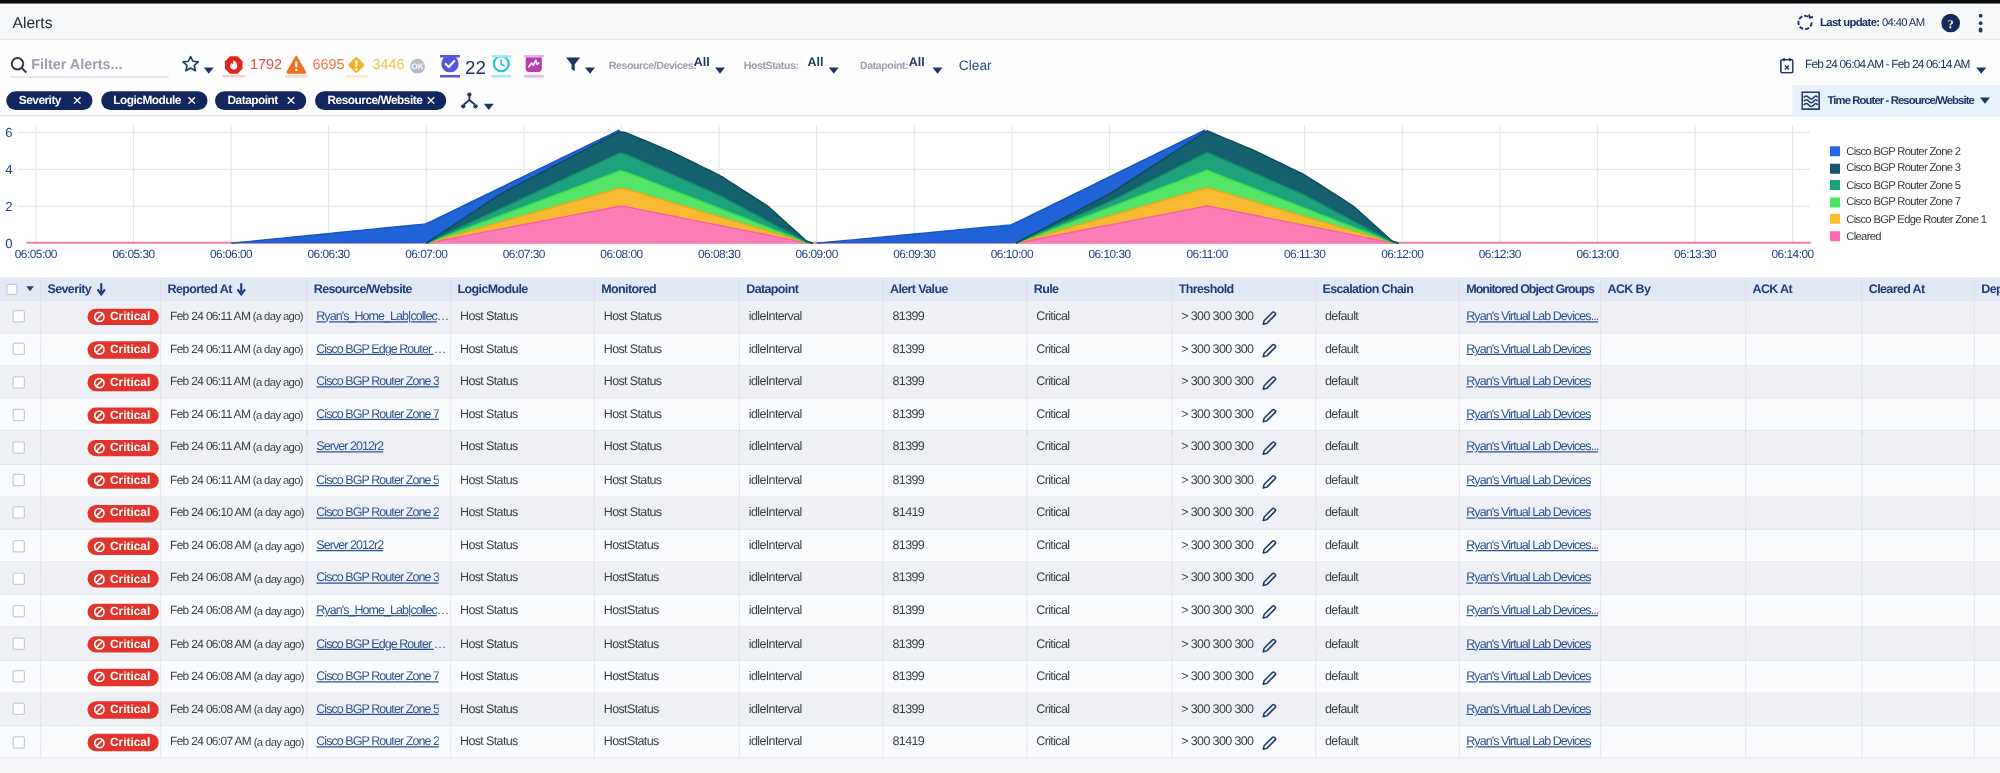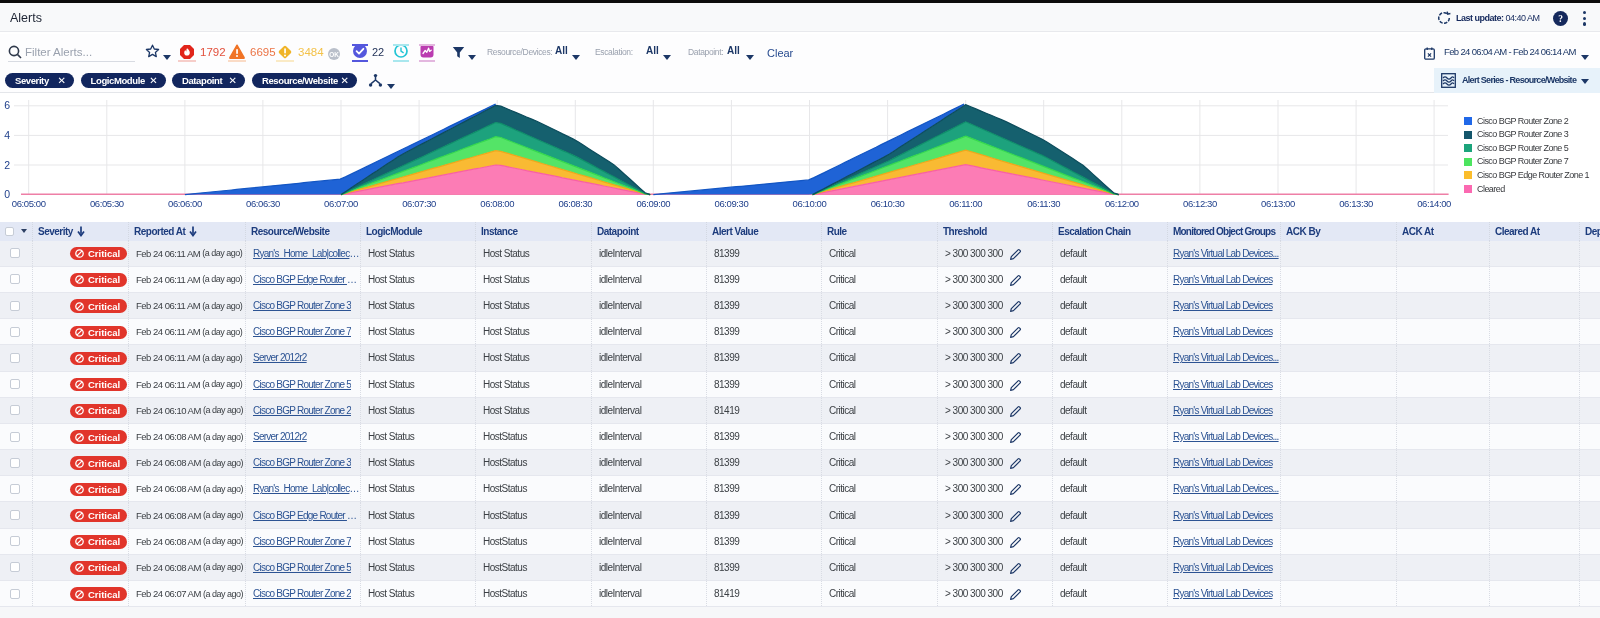--- a/index.html
+++ b/index.html
@@ -19,21 +19,21 @@
 .c a.lk, .c > div { overflow:hidden; text-overflow:ellipsis; white-space:nowrap; }
 .monc { padding-left:5px; letter-spacing:-0.75px; }
 .resc { letter-spacing:-0.75px; }
 .cbx { padding-left:10px; }
 .cb { display:inline-block; width:10px; height:10px; border:1px solid #c6ccd6; border-radius:2px; background:#fff; flex:none; }
 .sev { justify-content:flex-end; padding-right:1px; }
 .pill { display:inline-flex; align-items:center; margin-top:1px; background:#e1352b; border-radius:7px; height:13.5px; width:57px; color:#fff; font-size:9.5px; font-weight:bold; letter-spacing:0; flex:none; }
 .ago { font-size:9px;text-align:center; }
 .lk { color:#2c5393; text-decoration:underline; }
 .bstrip { position:absolute; left:0; top:607.4px; width:100%; height:10.6px; background:#f6f7f9; }
-.gray { color:#9aa1ae; }
+.gray { color:#9aa1ae;font-weight:bold; }
 .navy { color:#1c3766; }
 .chip { position:absolute; top:73px; height:15px; background:#12265e; border-radius:8px; color:#fff;
         font-size:9.5px; font-weight:bold; letter-spacing:-0.4px; display:flex; align-items:center; }
 .chipx { font-weight:normal; font-size:10px; margin-left:auto; letter-spacing:0; }
 </style></head>
 <body>
 <div class="topline"></div>
 <div class="titlebar"></div>
 <div class="toolbar"></div>
 <div class="abs" style="left:10px;top:11px;font-size:12.5px;color:#1d2433">Alerts</div>
@@ -75,52 +75,52 @@
       <circle cx="8" cy="12" r="1" fill="#fff"></circle>
     </svg></div>
 <div class="abs" style="left:228px;top:59.5px;width:18px;height:2px;background:#fadbc6"></div>
 <div class="abs" style="left:250px;top:45.5px;font-size:11.5px;color:#eb7446">6695</div>
 <div class="abs" style="left:277px;top:44px;width:16px;height:16px"><svg width="16" height="16" viewBox="0 0 16 16" style="">
       <rect x="3.1" y="3.1" width="9.8" height="9.8" rx="1.6" transform="rotate(45 8 8)" fill="#f0b428"></rect>
       <rect x="7.2" y="4.2" width="1.7" height="5.4" rx="0.8" fill="#fff"></rect>
       <circle cx="8" cy="11.6" r="1" fill="#fff"></circle>
     </svg></div>
 <div class="abs" style="left:276px;top:59.5px;width:18px;height:2px;background:#faeac5"></div>
-<div class="abs" style="left:298px;top:45.5px;font-size:11.5px;color:#f3c24a">3484</div>
+<div class="abs" style="left:298px;top:45.5px;font-size:11.5px;color:#f3c24a">3446</div>
 <div class="abs" style="left:328px;top:46px"><svg width="12" height="12" viewBox="0 0 12 12" style="">
       <circle cx="6" cy="6" r="6" fill="#b9bfca"></circle>
       <text x="6" y="8.6" text-anchor="middle" font-size="6.4" font-weight="bold" fill="#fff" font-family="Liberation Sans">OK</text>
     </svg></div>
 <div class="abs" style="left:353px;top:44px;width:14px;height:16px"><svg width="14" height="14" viewBox="0 0 14 14" style="">
       <circle cx="7" cy="7" r="7" fill="#5457dd"></circle>
       <path d="M3.6 7.2 L6 9.6 L10.4 4.8" stroke="#fff" stroke-width="1.8" fill="none" stroke-linecap="round" stroke-linejoin="round"></path>
     </svg></div>
 <div class="abs" style="left:352px;top:59.5px;width:16px;height:2px;background:#5457dd"></div>
 <div class="abs" style="left:352px;top:44.2px;width:16px;height:2px;background:#5457dd"></div>
-<div class="abs" style="left:372px;top:45.5px;font-size:11px;color:#1d2e55">22</div>
+<div class="abs" style="left:372px;top:45.5px;font-size:15px;color:#1d2e55">22</div>
 <div class="abs" style="left:394px;top:44px;width:14px;height:16px"><svg width="14" height="14" viewBox="0 0 14 14" style="">
       <circle cx="7" cy="7" r="6" fill="none" stroke="#22c4d5" stroke-width="1.7"></circle>
       <path d="M7 4 v3.2 l2.2 1.4" stroke="#22c4d5" stroke-width="1.4" fill="none" stroke-linecap="round"></path>
     </svg></div>
 <div class="abs" style="left:393px;top:59.5px;width:16px;height:2px;background:#a9e7ee"></div>
 <div class="abs" style="left:393px;top:44.2px;width:16px;height:2px;background:#a9e7ee"></div>
 <div class="abs" style="left:420px;top:44px;width:14px;height:16px"><svg width="14" height="14" viewBox="0 0 14 14" style="">
       <rect x="0.5" y="0.5" width="13" height="13" rx="3" fill="#ba3cb0"></rect>
       <path d="M3 9.5 L5.2 6.5 L6.8 8.2 L8.6 4.2 L9.6 7.5 L11.2 6.2" stroke="#fff" stroke-width="1.3" fill="none" stroke-linecap="round" stroke-linejoin="round"></path>
     </svg></div>
 <div class="abs" style="left:419px;top:59.5px;width:16px;height:2px;background:#e3b7df"></div>
 <div class="abs" style="left:419px;top:44.2px;width:16px;height:2px;background:#e3b7df"></div>
 <div class="abs" style="left:452px;top:45px"><svg width="13" height="13" viewBox="0 0 13 13" style="">
       <path d="M0.8 1 h11.4 l-4.4 5.4 v5.6 l-2.6 -1.8 v-3.8 z" fill="#1c3766"></path>
     </svg></div>
 <div class="abs" style="left:468px;top:48px"><span style="display:inline-block;width:0;height:0;border-left:4px solid transparent;border-right:4px solid transparent;border-top:5px solid #1c3766;vertical-align:middle"></span></div>
 <div class="abs gray" style="left:487px;top:46.5px;font-size:8.5px;letter-spacing:-0.35px">Resource/Devices:</div>
 <div class="abs navy" style="left:555px;top:45px;font-size:10px;font-weight:bold">All</div>
 <div class="abs" style="left:572px;top:48px"><span style="display:inline-block;width:0;height:0;border-left:4px solid transparent;border-right:4px solid transparent;border-top:5px solid #1c3766;vertical-align:middle"></span></div>
-<div class="abs gray" style="left:595px;top:46.5px;font-size:8.5px;letter-spacing:-0.35px">Escalation:</div>
+<div class="abs gray" style="left:595px;top:46.5px;font-size:8.5px;letter-spacing:-0.35px">HostStatus:</div>
 <div class="abs navy" style="left:646px;top:45px;font-size:10px;font-weight:bold">All</div>
 <div class="abs" style="left:663px;top:48px"><span style="display:inline-block;width:0;height:0;border-left:4px solid transparent;border-right:4px solid transparent;border-top:5px solid #1c3766;vertical-align:middle"></span></div>
 <div class="abs gray" style="left:688px;top:46.5px;font-size:8.5px;letter-spacing:-0.35px">Datapoint:</div>
 <div class="abs navy" style="left:727px;top:45px;font-size:10px;font-weight:bold">All</div>
 <div class="abs" style="left:746px;top:48px"><span style="display:inline-block;width:0;height:0;border-left:4px solid transparent;border-right:4px solid transparent;border-top:5px solid #1c3766;vertical-align:middle"></span></div>
 <div class="abs" style="left:767px;top:47px;font-size:11px;color:#274b8f">Clear</div>
 <div class="abs" style="left:1424px;top:46px"><svg width="11" height="13" viewBox="0 0 11 13" style="">
       <rect x="0.7" y="1.8" width="9.6" height="10.4" rx="1.2" fill="none" stroke="#1c3766" stroke-width="1.3"></rect>
       <line x1="3.2" y1="0.4" x2="3.2" y2="3" stroke="#1c3766" stroke-width="1.3"></line>
       <line x1="7.8" y1="0.4" x2="7.8" y2="3" stroke="#1c3766" stroke-width="1.3"></line>
@@ -151,21 +151,21 @@
       <path d="M7.5 4 v3 M7.5 7 l-4.4 3.6 M7.5 7 l4.4 3.6" stroke="#1c3766" stroke-width="1.5" fill="none"></path>
     </svg></div>
 <div class="abs" style="left:387px;top:77px"><span style="display:inline-block;width:0;height:0;border-left:4px solid transparent;border-right:4px solid transparent;border-top:5px solid #1c3766;vertical-align:middle"></span></div>
 <div class="abs" style="left:1434px;top:68px;width:166px;height:24.5px;background:#e7f2fa;display:flex;align-items:center">
     <span style="margin-left:7px;display:inline-flex">
       <svg width="15" height="15" viewBox="0 0 15 15" style="">
         <rect x="0.7" y="0.7" width="13.6" height="13.6" fill="none" stroke="#1c3766" stroke-width="1.3"></rect>
         <path d="M2 5 q2 -2.4 4 0 t4 0 t3 0 M2 8 q2 -2.4 4 0 t4 0 t3 0 M2 11 q2 -2.4 4 0 t4 0 t3 0" stroke="#1c3766" stroke-width="1.2" fill="none"></path>
       </svg>
     </span>
-    <span class="navy" style="margin-left:6px;font-size:9px;font-weight:bold;letter-spacing:-0.7px;white-space:nowrap">Alert Series - Resource/Website</span>
+    <span class="navy" style="margin-left:6px;font-size:9px;font-weight:bold;letter-spacing:-0.7px;white-space:nowrap">Time Router - Resource/Website</span>
     <span style="margin-left:5px"><span style="display:inline-block;width:0;height:0;border-left:4px solid transparent;border-right:4px solid transparent;border-top:5px solid #1c3766;vertical-align:middle"></span></span>
   </div>
 <svg width="1600" height="129" viewBox="0 93 1600 129" style="position:absolute;left:0;top:93px">
     <line x1="14" y1="165.0" x2="1448" y2="165.0" stroke="#e7e7e9" stroke-width="1"></line>
     <line x1="14" y1="135.4" x2="1448" y2="135.4" stroke="#e7e7e9" stroke-width="1"></line>
     <line x1="14" y1="105.8" x2="1448" y2="105.8" stroke="#e7e7e9" stroke-width="1"></line>
     <line x1="28.7" y1="100" x2="28.7" y2="194.6" stroke="#e7e7e9" stroke-width="1"></line>
     <line x1="106.8" y1="100" x2="106.8" y2="194.6" stroke="#e7e7e9" stroke-width="1"></line>
     <line x1="184.9" y1="100" x2="184.9" y2="194.6" stroke="#e7e7e9" stroke-width="1"></line>
     <line x1="262.9" y1="100" x2="262.9" y2="194.6" stroke="#e7e7e9" stroke-width="1"></line>
@@ -253,21 +253,21 @@
       </span>
     </div>
     <div class="hc">Severity <svg width="8" height="11" viewBox="0 0 8 11" style="margin-left:4px">
         <path d="M4 0.5 v7 M1 5.5 L4 9.5 L7 5.5" stroke="#1d3c7d" stroke-width="1.7" fill="none"></path>
       </svg></div>
     <div class="hc">Reported At <svg width="8" height="11" viewBox="0 0 8 11" style="margin-left:4px">
         <path d="M4 0.5 v7 M1 5.5 L4 9.5 L7 5.5" stroke="#1d3c7d" stroke-width="1.7" fill="none"></path>
       </svg></div>
     <div class="hc">Resource/Website</div>
     <div class="hc">LogicModule</div>
-    <div class="hc">Instance</div>
+    <div class="hc">Monitored</div>
     <div class="hc">Datapoint</div>
     <div class="hc">Alert Value</div>
     <div class="hc">Rule</div>
     <div class="hc">Threshold</div>
     <div class="hc">Escalation Chain</div>
     <div class="hc" style="letter-spacing:-0.8px">Monitored Object Groups</div>
     <div class="hc">ACK By</div>
     <div class="hc">ACK At</div>
     <div class="hc">Cleared At</div>
     <div class="hc">Depend</div>

